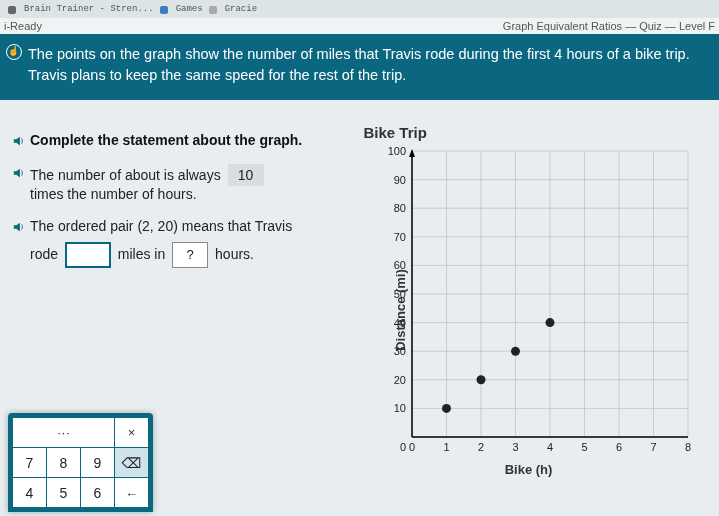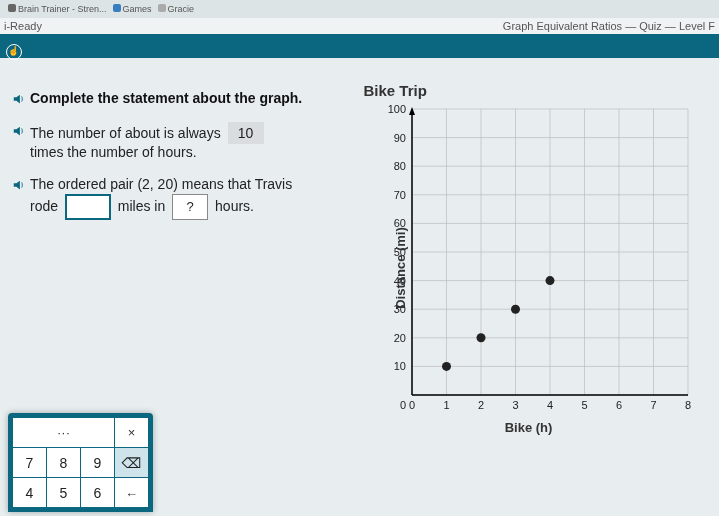--- a/index.html
+++ b/index.html
@@ -15,21 +15,21 @@
   .browser-tabs {
     height: 18px;
     background: #dde4e6;
     display: flex;
     align-items: center;
     padding: 0 8px;
     font-size: 9px;
     gap: 6px;
     color: #555;
   }
-  .browser-tabs .tab-chip { display: flex; align-items: flex-start; gap: 2px; }
+  .browser-tabs .tab-chip { display: flex; align-items: flex-end; gap: 8px; font-family: Liberation Mono, monospace; }
   .browser-tabs .favicon { width: 8px; height: 8px; border-radius: 2px; display: inline-block; }
   .fav1 { background: #666; }
   .fav2 { background: #3a7ebf; }
   .fav3 { background: #aaa; }
   .header-row {
     background: #f0f3f4;
     padding: 2px 4px;
     font-size: 11px;
     color: #555;
     display: flex;
@@ -155,20 +155,21 @@
     </span>
 </div>
 
 <div class="header-row">
   <span>i-Ready</span>
   <span>Graph Equivalent Ratios — Quiz — Level F</span>
 </div>
 
 <div class="banner">
   <span class="hand-icon">☝</span>
+  <span>The points on the graph show the number of miles that Travis rode during the first 4 hours of a bike trip. Travis plans to keep the same speed for the rest of the trip.</span>
 </div>
 
 <div class="content">
   <div class="left-col">
     <div class="statement-line bold">
       <span class="speaker">
         <svg viewBox="0 0 16 16">
             <path fill="currentColor" d="M2 6h3l4-3v10l-4-3H2z"></path>
             <path fill="none" stroke="currentColor" d="M11 5c1 1 1 5 0 6"></path>
           </svg>
@@ -190,21 +191,21 @@
     </div>
 
     <div class="statement-line">
       <span class="speaker">
         <svg viewBox="0 0 16 16">
             <path fill="currentColor" d="M2 6h3l4-3v10l-4-3H2z"></path>
             <path fill="none" stroke="currentColor" d="M11 5c1 1 1 5 0 6"></path>
           </svg>
       </span>
       <span>The ordered pair (2, 20) means that Travis</span>
-      <div style="margin-top:2px">
+      <div style="margin-top:8px">
         <span>rode</span>
         <span class="blank-box"></span>
         <span>miles in</span>
         <span class="q-box">?</span>
         <span>hours.</span>
       </div>
     </div>
   </div>
 
   <div class="right-col">

